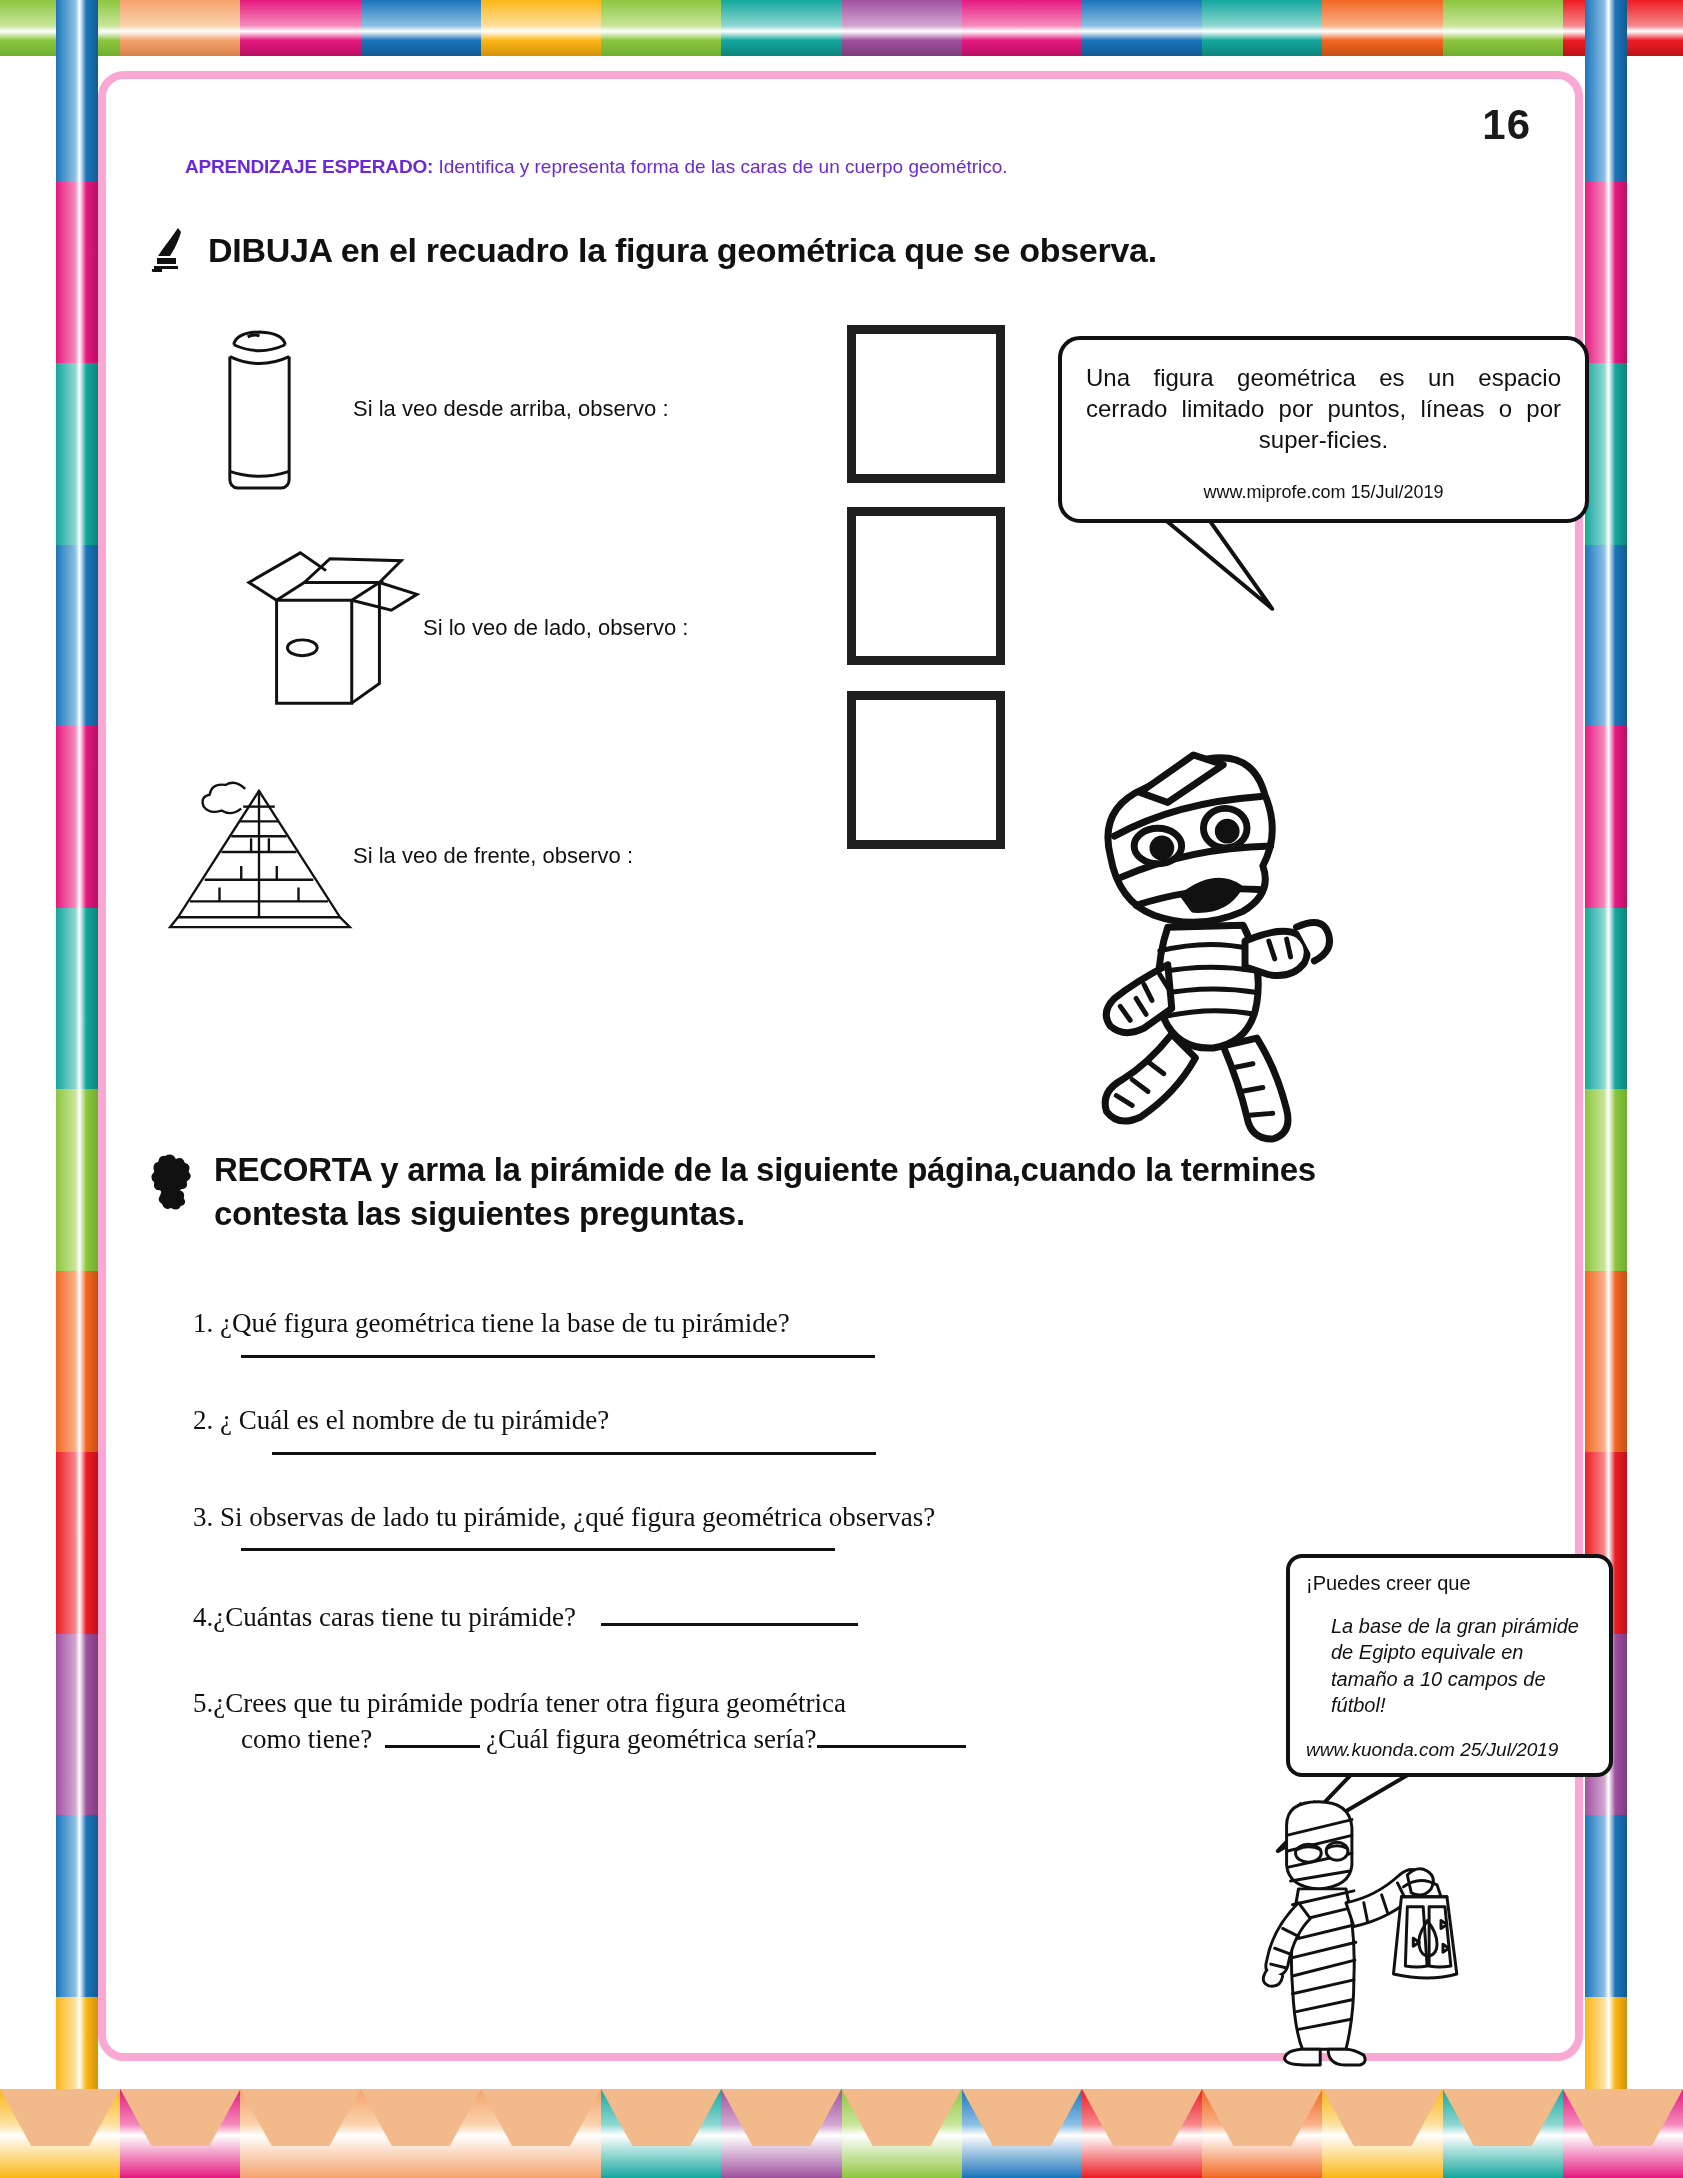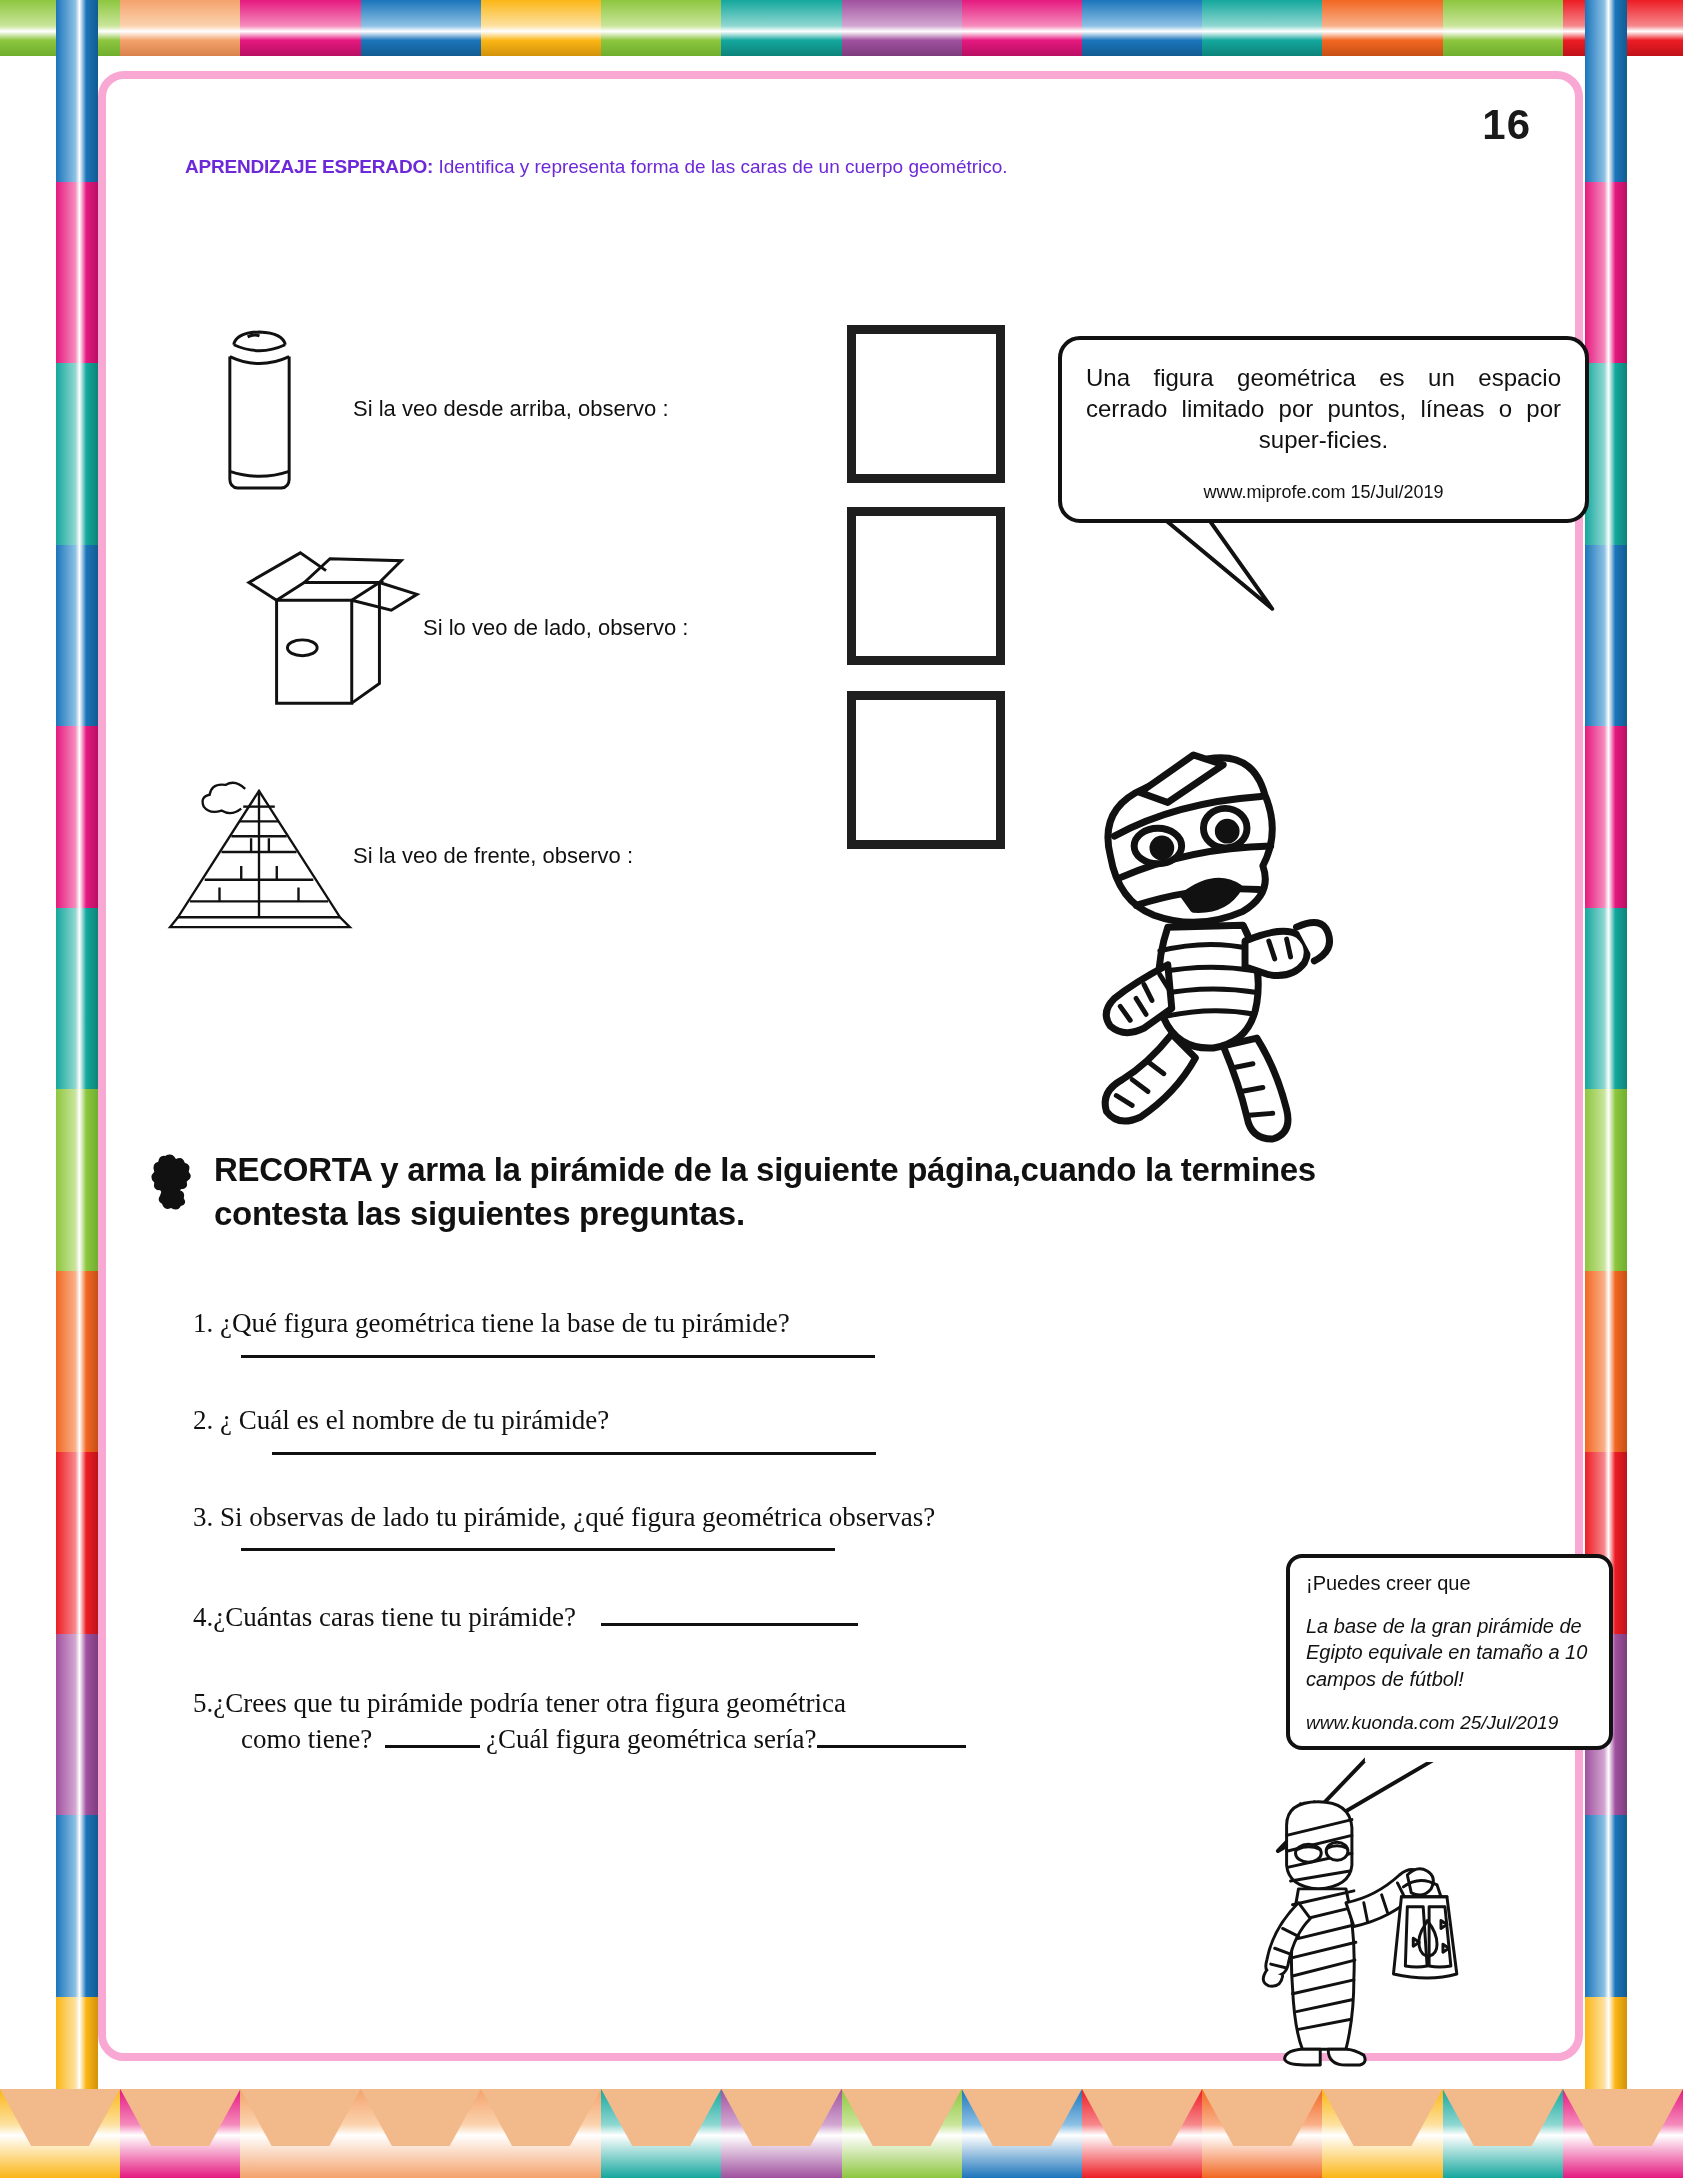--- a/index.html
+++ b/index.html
@@ -133,21 +133,21 @@
   
   #bubble-2{
     position:absolute;left:1180px;top:1475px;
     width:327px;
     border:4px solid #111;border-radius:16px;
     background:#fff;
     padding:14px 16px 12px 16px;
     box-sizing:border-box;
   }
   #bubble-2 .b2-l1{font-size:20px;color:#111;}
-  #bubble-2 .b2-l2{font-size:20px;color:#111;font-style:italic;line-height:1.32;margin-top:18px;}
+  #bubble-2 .b2-l2{font-size:20px;color:#111;font-style:italic;line-height:1.32;margin-top:18px;margin-left:25px;}
   #bubble-2 .b2-src{font-size:19px;color:#111;font-style:italic;margin-top:20px;text-align:left;}
   #bubble-2-tail{position:absolute;left:1168px;top:1673px;width:168px;height:109px;}
 
   
   #mummy-2{position:absolute;left:1137px;top:1701px;width:297px;height:287px;}
 
   svg{display:block;overflow:visible;}
 </style>
 </head>
 <body>
@@ -276,20 +276,31 @@
 </div>
 
 <div id="page-card">
 
   <div id="page-number">16</div>
 
   <div id="objective-line">
     <span class="lbl">APRENDIZAJE ESPERADO:</span><span> Identifica y representa forma de las caras de un cuerpo geométrico.</span>
   </div>
 
+  <div id="dibuja-heading">
+    <span>
+      <svg width="46" height="48" viewBox="0 0 46 48">
+        <path d="M30 2 C26 8 20 16 14 24 L10 30 L22 30 C26 24 31 14 33 6 Z" fill="#111"></path>
+        <path d="M9 32 L28 32 L28 38 L9 38 Z" fill="#111"></path>
+        <path d="M6 40 L30 40 L30 43 L6 43 Z" fill="#111"></path>
+        <path d="M4 44 Q3 46 6 46 L14 46 L14 43 L4 43 Z" fill="#111"></path>
+      </svg>
+    </span>
+    <span class="htext">DIBUJA en el recuadro la figura geométrica que se observa.</span>
+  </div>
 
   <div class="obj-row" id="row-can">
     <div class="obj-figure">
       <svg width="119" height="173" viewBox="0 0 120 175">
         <g fill="none" stroke="#111" stroke-width="3">
           <path d="M34 22 Q36 10 60 9 Q84 10 86 22"></path>
           <path d="M34 22 Q60 34 86 22"></path>
           <path d="M30 34 Q60 48 90 34"></path>
           <path d="M30 34 L30 158 Q30 166 38 167 L82 167 Q90 166 90 158 L90 34"></path>
           <path d="M30 150 Q60 160 90 150"></path>

